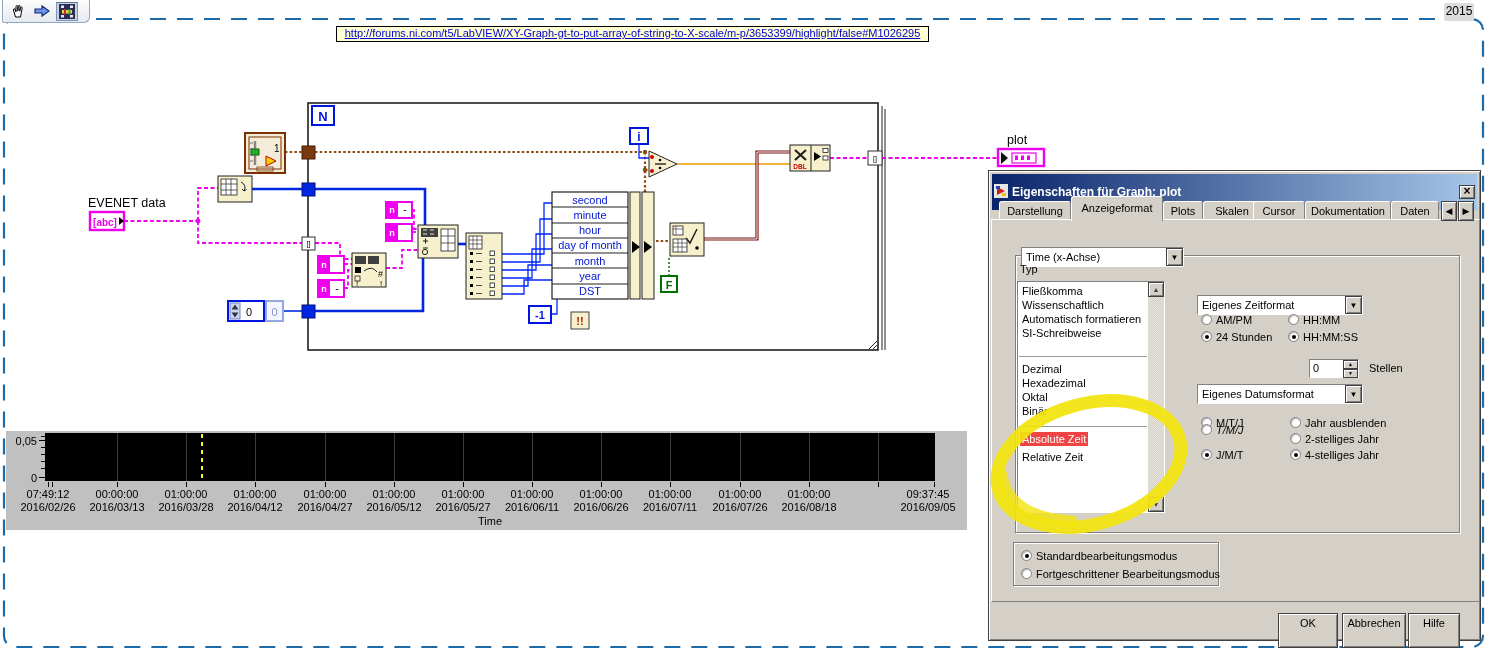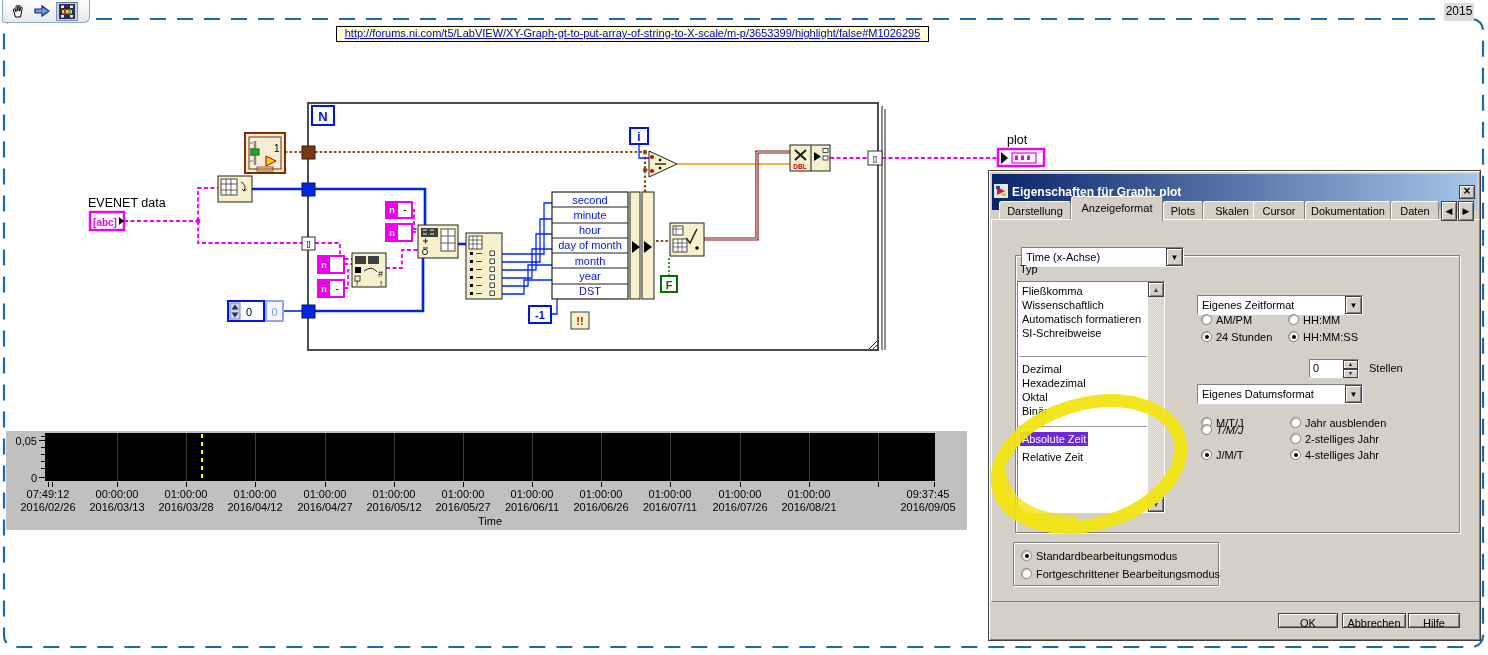--- a/index.html
+++ b/index.html
@@ -56,39 +56,39 @@
   .etched { border:1px solid #808080; box-shadow:inset 1px 1px 0 #fff, 1px 1px 0 #fff; }
   .combo { position:absolute; height:20px; background:#fff; border:1px solid;
            border-color:#808080 #fff #fff #808080; display:flex; z-index:3;}
   .combo-text { flex:1; line-height:18px; padding-left:4px; white-space:nowrap; overflow:hidden;}
   .combo-btn { width:17px; background:#d4d0c8; border:1px solid #404040;
                box-shadow:inset 1px 1px 0 #fff, inset -1px -1px 0 #808080;
                font-size:8px; text-align:center; line-height:17px; color:#000;}
   #listbox { position:absolute; left:28px; top:110px; width:148px; height:232px; background:#fff;
              border:1px solid; border-color:#808080 #fff #fff #808080; }
   .li { position:absolute; left:2px; height:14px; line-height:14px; padding:0 2px; white-space:nowrap;}
-  .li.sel { background:#6d28d9; color:#fff; }
+  .li.sel { background:#ef4444; color:#fff; }
   .lsep { position:absolute; left:1px; right:17px; height:1px; background:#9a9a9a; }
   #lb-scroll { position:absolute; right:0; top:0; width:16px; height:230px;
                background:repeating-conic-gradient(#d4d0c8 0 25%, #e8e4dc 0 50%) 0 0/2px 2px; }
   .sbtn { position:absolute; left:0; width:16px; height:15px; background:#d4d0c8; border:1px solid #404040;
           box-shadow:inset 1px 1px 0 #fff, inset -1px -1px 0 #808080; font-size:7px; text-align:center;
           line-height:13px; color:#404040;}
   .radio-row { position:absolute; display:flex; align-items:center; gap:4px; height:13px; }
   .rb { width:11px; height:11px; border-radius:50%; background:#fff; border:1px solid #808080;
         box-shadow:inset 1px 1px 1px #b8b8b8; position:relative; flex:0 0 auto;}
   .rb.checked::after { content:""; position:absolute; left:3px; top:3px; width:4px; height:4px;
                        border-radius:50%; background:#000; }
   .spin { position:absolute; left:320px; top:188px; width:50px; height:19px; background:#fff;
           border:1px solid; border-color:#808080 #fff #fff #808080; display:flex;}
   .spin-val { flex:1; line-height:17px; padding-left:3px;}
   .spin-btns { width:15px; display:flex; flex-direction:column;}
   .spin-b { flex:1; background:#d4d0c8; border:1px solid #404040;
             box-shadow:inset 1px 1px 0 #fff; font-size:5px; line-height:7px; text-align:center;}
-  .btn { position:absolute; height:15px; background:#d4d0c8; border:1px solid #404040;
+  .btn { position:absolute; height:35px; background:#d4d0c8; border:1px solid #404040;
          box-shadow:inset 1px 1px 0 #fff, inset -1px -1px 0 #808080; text-align:center;
          line-height:19px; font-size:11px;}
   .dlabel { position:absolute; font-size:11px; white-space:nowrap; }
 
   #marker { position:absolute; left:0; top:0; width:1488px; height:655px; pointer-events:none; z-index:5;}
   #pageborder { position:absolute; left:0; top:0; z-index:0; }
   #diagram { position:absolute; left:0; top:0; z-index:2; }
 </style>
 </head>
 <body>
@@ -460,21 +460,21 @@
     <div class="xtick" style="left:664px">
         <div>01:00:00</div>
         <div>2016/07/11</div>
       </div>
     <div class="xtick" style="left:734px">
         <div>01:00:00</div>
         <div>2016/07/26</div>
       </div>
     <div class="xtick" style="left:803px">
         <div>01:00:00</div>
-        <div>2016/08/21</div>
+        <div>2016/08/18</div>
       </div>
     <div class="xtick" style="left:922px">
         <div>09:37:45</div>
         <div>2016/09/05</div>
       </div>
     <div id="time-label">Time</div>
   </div>
 
   <div id="dialog">
     <div id="titlebar">

